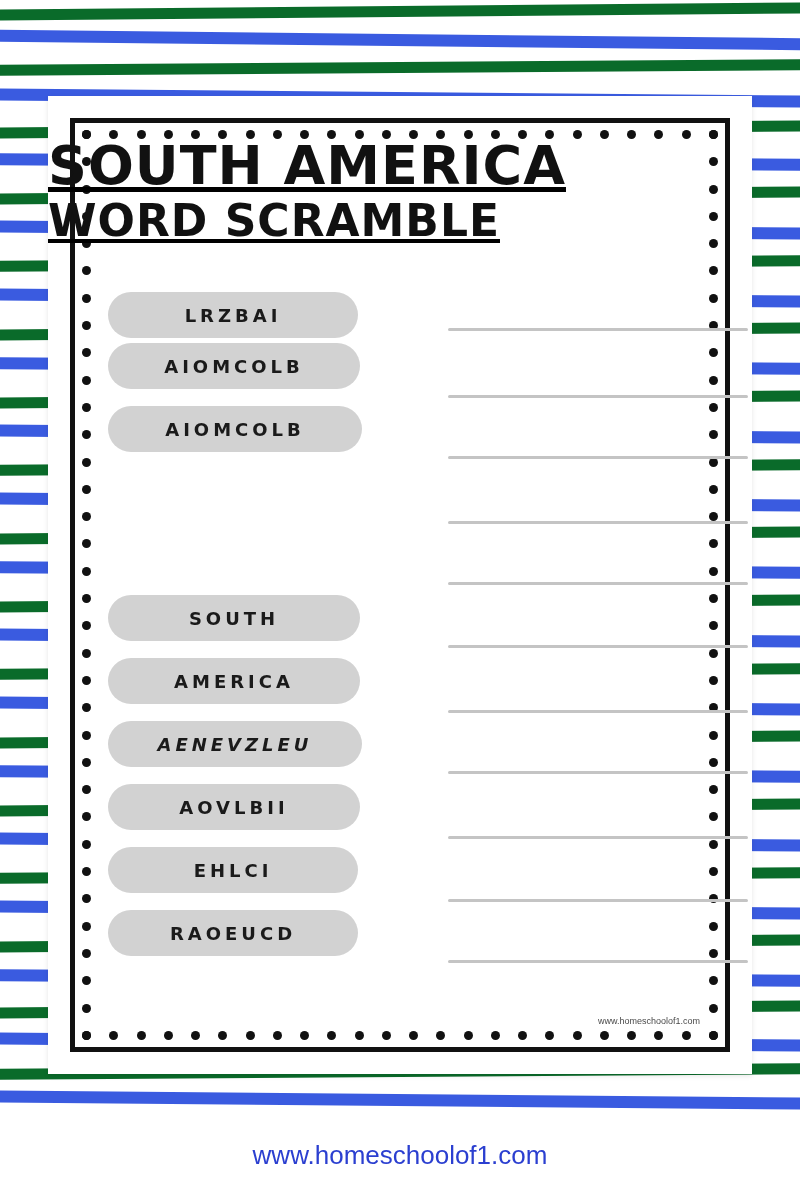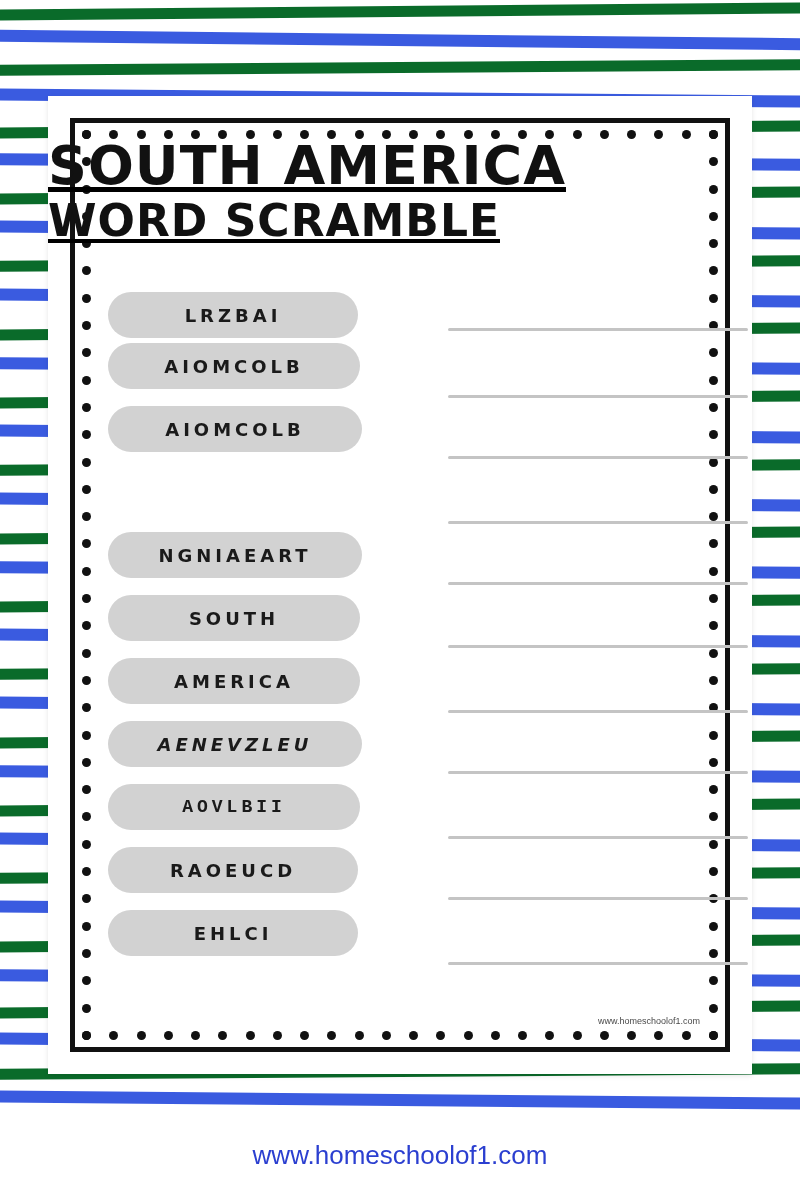--- a/index.html
+++ b/index.html
@@ -341,45 +341,44 @@
         <div class="answer-line" style="left: 400px; width: 300px; top: 56px;"></div>
       </div>
       <div class="row">
         <div class="pill" style="width: 254px;">AIOMCOLB</div>
         <div class="answer-line" style="left: 400px; width: 300px; top: 54px;"></div>
       </div>
       <div class="row">
         <div class="answer-line" style="left: 400px; width: 300px; top: 56px;"></div>
       </div>
       <div class="row">
-        <div class="pill" style="width: 254px;">NGNIAEART</div>
         <div class="answer-line" style="left: 400px; width: 300px; top: 54px;"></div>
       </div>
       <div class="row">
         <div class="pill" style="width: 252px;">SOUTH</div>
         <div class="answer-line" style="left: 400px; width: 300px; top: 54px;"></div>
       </div>
       <div class="row">
         <div class="pill" style="width: 252px;">AMERICA</div>
         <div class="answer-line" style="left: 400px; width: 300px; top: 56px;"></div>
       </div>
       <div class="row">
         <div class="pill" style="width: 254px; font-style: italic;">AENEVZLEU</div>
         <div class="answer-line" style="left: 400px; width: 300px; top: 54px;"></div>
       </div>
       <div class="row">
-        <div class="pill" style="width: 252px; font-family: Liberation Mono, monospace;">AOVLBII</div>
+        <div class="pill" style="width: 252px;">AOVLBII</div>
+        <div class="answer-line" style="left: 400px; width: 300px; top: 56px;"></div>
+      </div>
+      <div class="row">
+        <div class="pill" style="width: 250px;">EHLCI</div>
         <div class="answer-line" style="left: 400px; width: 300px; top: 56px;"></div>
       </div>
       <div class="row">
         <div class="pill" style="width: 250px;">RAOEUCD</div>
         <div class="answer-line" style="left: 400px; width: 300px; top: 54px;"></div>
-      </div>
-      <div class="row">
-        <div class="pill" style="width: 250px;">EHLCI</div>
-        <div class="answer-line" style="left: 400px; width: 300px; top: 56px;"></div>
       </div>
     </div>
 
   <div class="inner-credit">www.homeschoolof1.com</div>
 </div>
 
 <div class="footer-url">www.homeschoolof1.com</div>
 
 </body></html>

